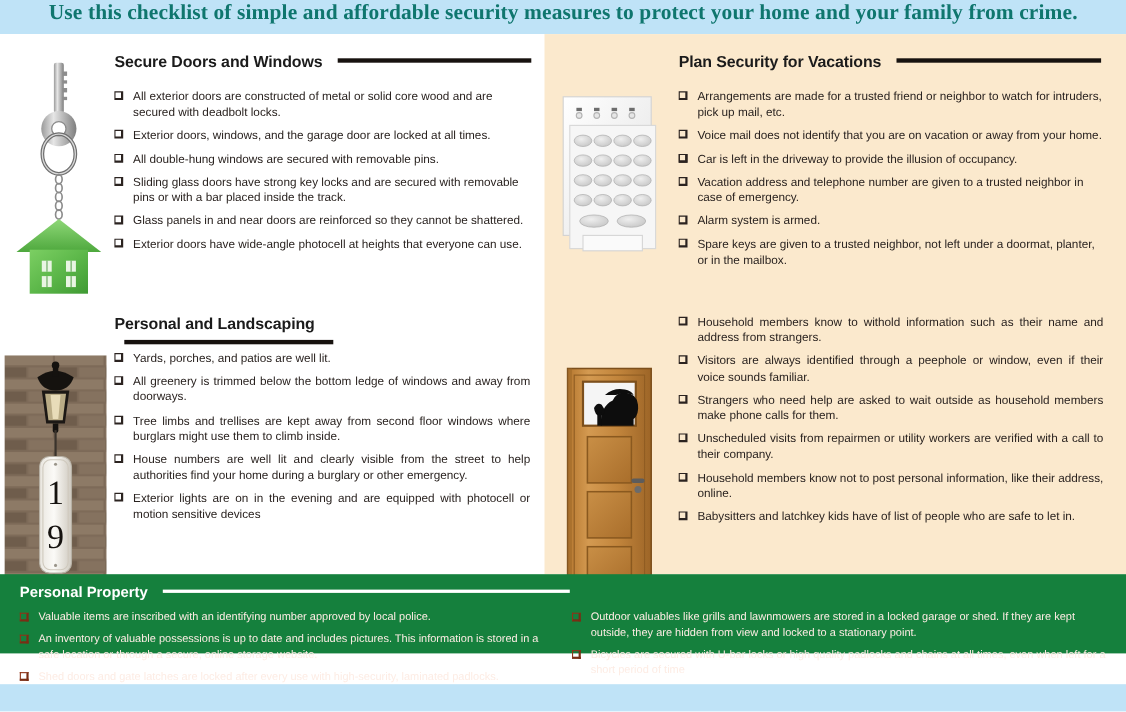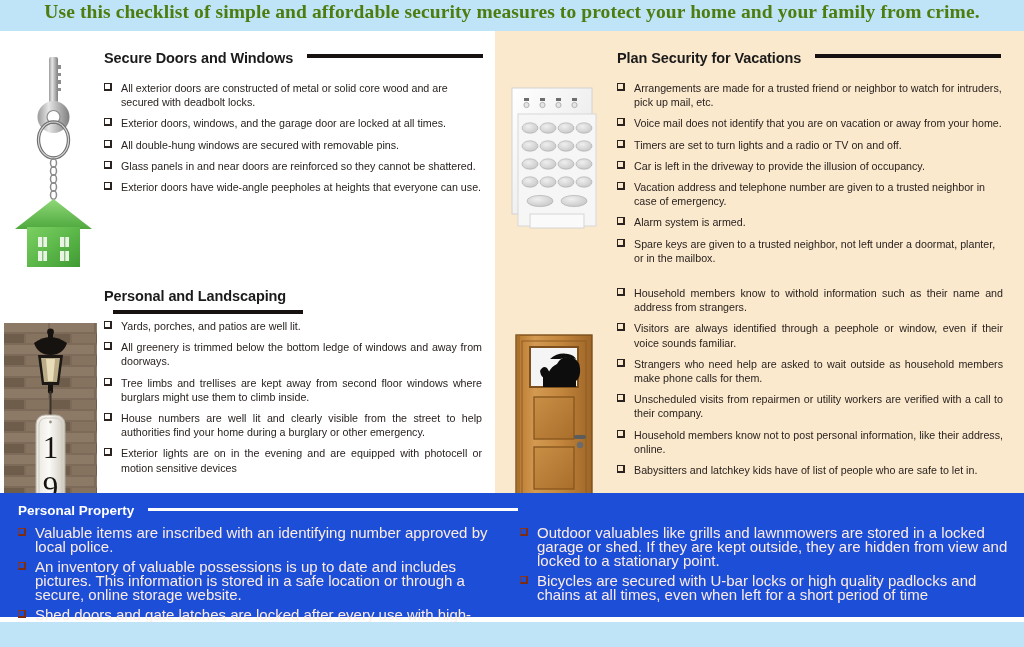--- a/index.html
+++ b/index.html
@@ -11,21 +11,21 @@
   .page{position:relative;width:1024px;height:647px;overflow:hidden;background:#fff;}
 
   
   .band-top{
     position:absolute;left:0;top:0;width:1024px;height:31px;
     background:#bfe3f7;
   }
   .band-top .title{
     position:absolute;left:0;top:1px;width:1024px;text-align:center;
     font-family:"Liberation Serif", serif;
-    font-size:19.5px;font-weight:700;color:#4d7c0f;letter-spacing:.1px;
+    font-size:19.5px;font-weight:700;color:#0f766e;letter-spacing:.1px;
     white-space:nowrap;
   }
   .band-bottom{
     position:absolute;left:0;bottom:0;width:1024px;height:25px;
     background:#bfe3f7;
   }
 
   
   .body-area{position:absolute;left:0;top:31px;width:1024px;height:491px;}
   .col-left{position:absolute;left:0;top:0;width:495px;height:491px;background:#ffffff;}
@@ -55,35 +55,35 @@
     position:absolute;left:0;top:2px;width:8px;height:8px;
     border:1px solid #2b2320;
     border-right-width:2px;border-bottom-width:2px;
     background:transparent;
     box-sizing:border-box;
   }
   .just li{text-align:justify;padding-right:4px;}
 
   
   .footer{
-    position:absolute;left:0;top:493px;width:1024px;height:124px;
-    background:#1d4ed8;
+    position:absolute;left:0;top:522px;width:1024px;height:72px;
+    background:#15803d;
   }
   .footer .fhead{position:relative;height:20px;margin:8px 0 5px 18px;}
   .footer .fhead h2{
     margin:0;display:inline-block;vertical-align:middle;
     font-size:13.5px;font-weight:700;color:#ffffff;
     font-family:"Liberation Sans", sans-serif;
   }
   .footer .fhead .sec-rule{background:#ffffff;height:3px;margin-bottom:3px;}
   .fcols{position:absolute;left:0;top:33px;width:1024px;}
   .fcol{position:absolute;top:0;}
   .fcol-a{left:18px;width:480px;}
   .fcol-b{left:520px;width:495px;}
-  ul.check.light li{color:#fdece4;font-size:15px;line-height:14px;margin-bottom:6px;}
+  ul.check.light li{color:#fdece4;font-size:10px;line-height:14px;margin-bottom:6px;}
   ul.check.light li .box{border-color:#8e3418;border-right-color:#7a2d14;border-bottom-color:#7a2d14;}
 
   
   .art{position:absolute;}
 
   
   .art-key{left:6px;top:8px;width:92px;height:235px;background:#fff;}
 
   
   .art-brick{left:4px;top:292px;width:93px;height:218px;}
@@ -300,22 +300,23 @@
 
     <div class="section" style="left:104px;top:17px;width:382px;">
       <div class="sec-head">
         <h2>Secure Doors and Windows</h2>
         <span class="sec-rule" style="width:176px;"></span>
       </div>
       <ul class="check">
         <li><span class="box"></span><span>All exterior doors are constructed of metal or solid core wood and are secured with deadbolt locks.</span></li>
         <li><span class="box"></span><span>Exterior doors, windows, and the garage door are locked at all times.</span></li>
         <li><span class="box"></span><span>All double-hung windows are secured with removable pins.</span></li>
+        <li><span class="box"></span><span>Sliding glass doors have strong key locks and are secured with removable pins or with a bar placed inside the track.</span></li>
         <li><span class="box"></span><span>Glass panels in and near doors are reinforced so they cannot be shattered.</span></li>
-        <li><span class="box"></span><span>Exterior doors have wide-angle peepholes at heights that everyone can use.</span></li>
+        <li><span class="box"></span><span>Exterior doors have wide-angle photocell at heights that everyone can use.</span></li>
       </ul>
     </div>
 
     <div class="section just" style="left:104px;top:255px;width:382px;">
       <div class="sec-head">
         <h2>Personal and Landscaping</h2>
         <span class="sec-rule" style="width:190px;"></span>
       </div>
       <ul class="check">
         <li><span class="box"></span><span>Yards, porches, and patios are well lit.</span></li>
@@ -327,21 +328,21 @@
     </div>
 
     <div class="section" style="left:617px;top:17px;width:390px;">
       <div class="sec-head">
         <h2>Plan Security for Vacations</h2>
         <span class="sec-rule" style="width:186px;"></span>
       </div>
       <ul class="check">
         <li><span class="box"></span><span>Arrangements are made for a trusted friend or neighbor to watch for intruders, pick up mail, etc.</span></li>
         <li><span class="box"></span><span>Voice mail does not identify that you are on vacation or away from your home.</span></li>
-        <li><span class="box"></span><span>Timers are set to turn lights and a radio or TV on and off.</span></li>
+        <li><span class="box"></span></li>
         <li><span class="box"></span><span>Car is left in the driveway to provide the illusion of occupancy.</span></li>
         <li><span class="box"></span><span>Vacation address and telephone number are given to a trusted neighbor in case of emergency.</span></li>
         <li><span class="box"></span><span>Alarm system is armed.</span></li>
         <li><span class="box"></span><span>Spare keys are given to a trusted neighbor, not left under a doormat, planter, or in the mailbox.</span></li>
       </ul>
     </div>
 
     <div class="section just" style="left:617px;top:255px;width:390px;">
       <ul class="check">
         <li><span class="box"></span><span>Household members know to withold information such as their name and address from strangers.</span></li>

